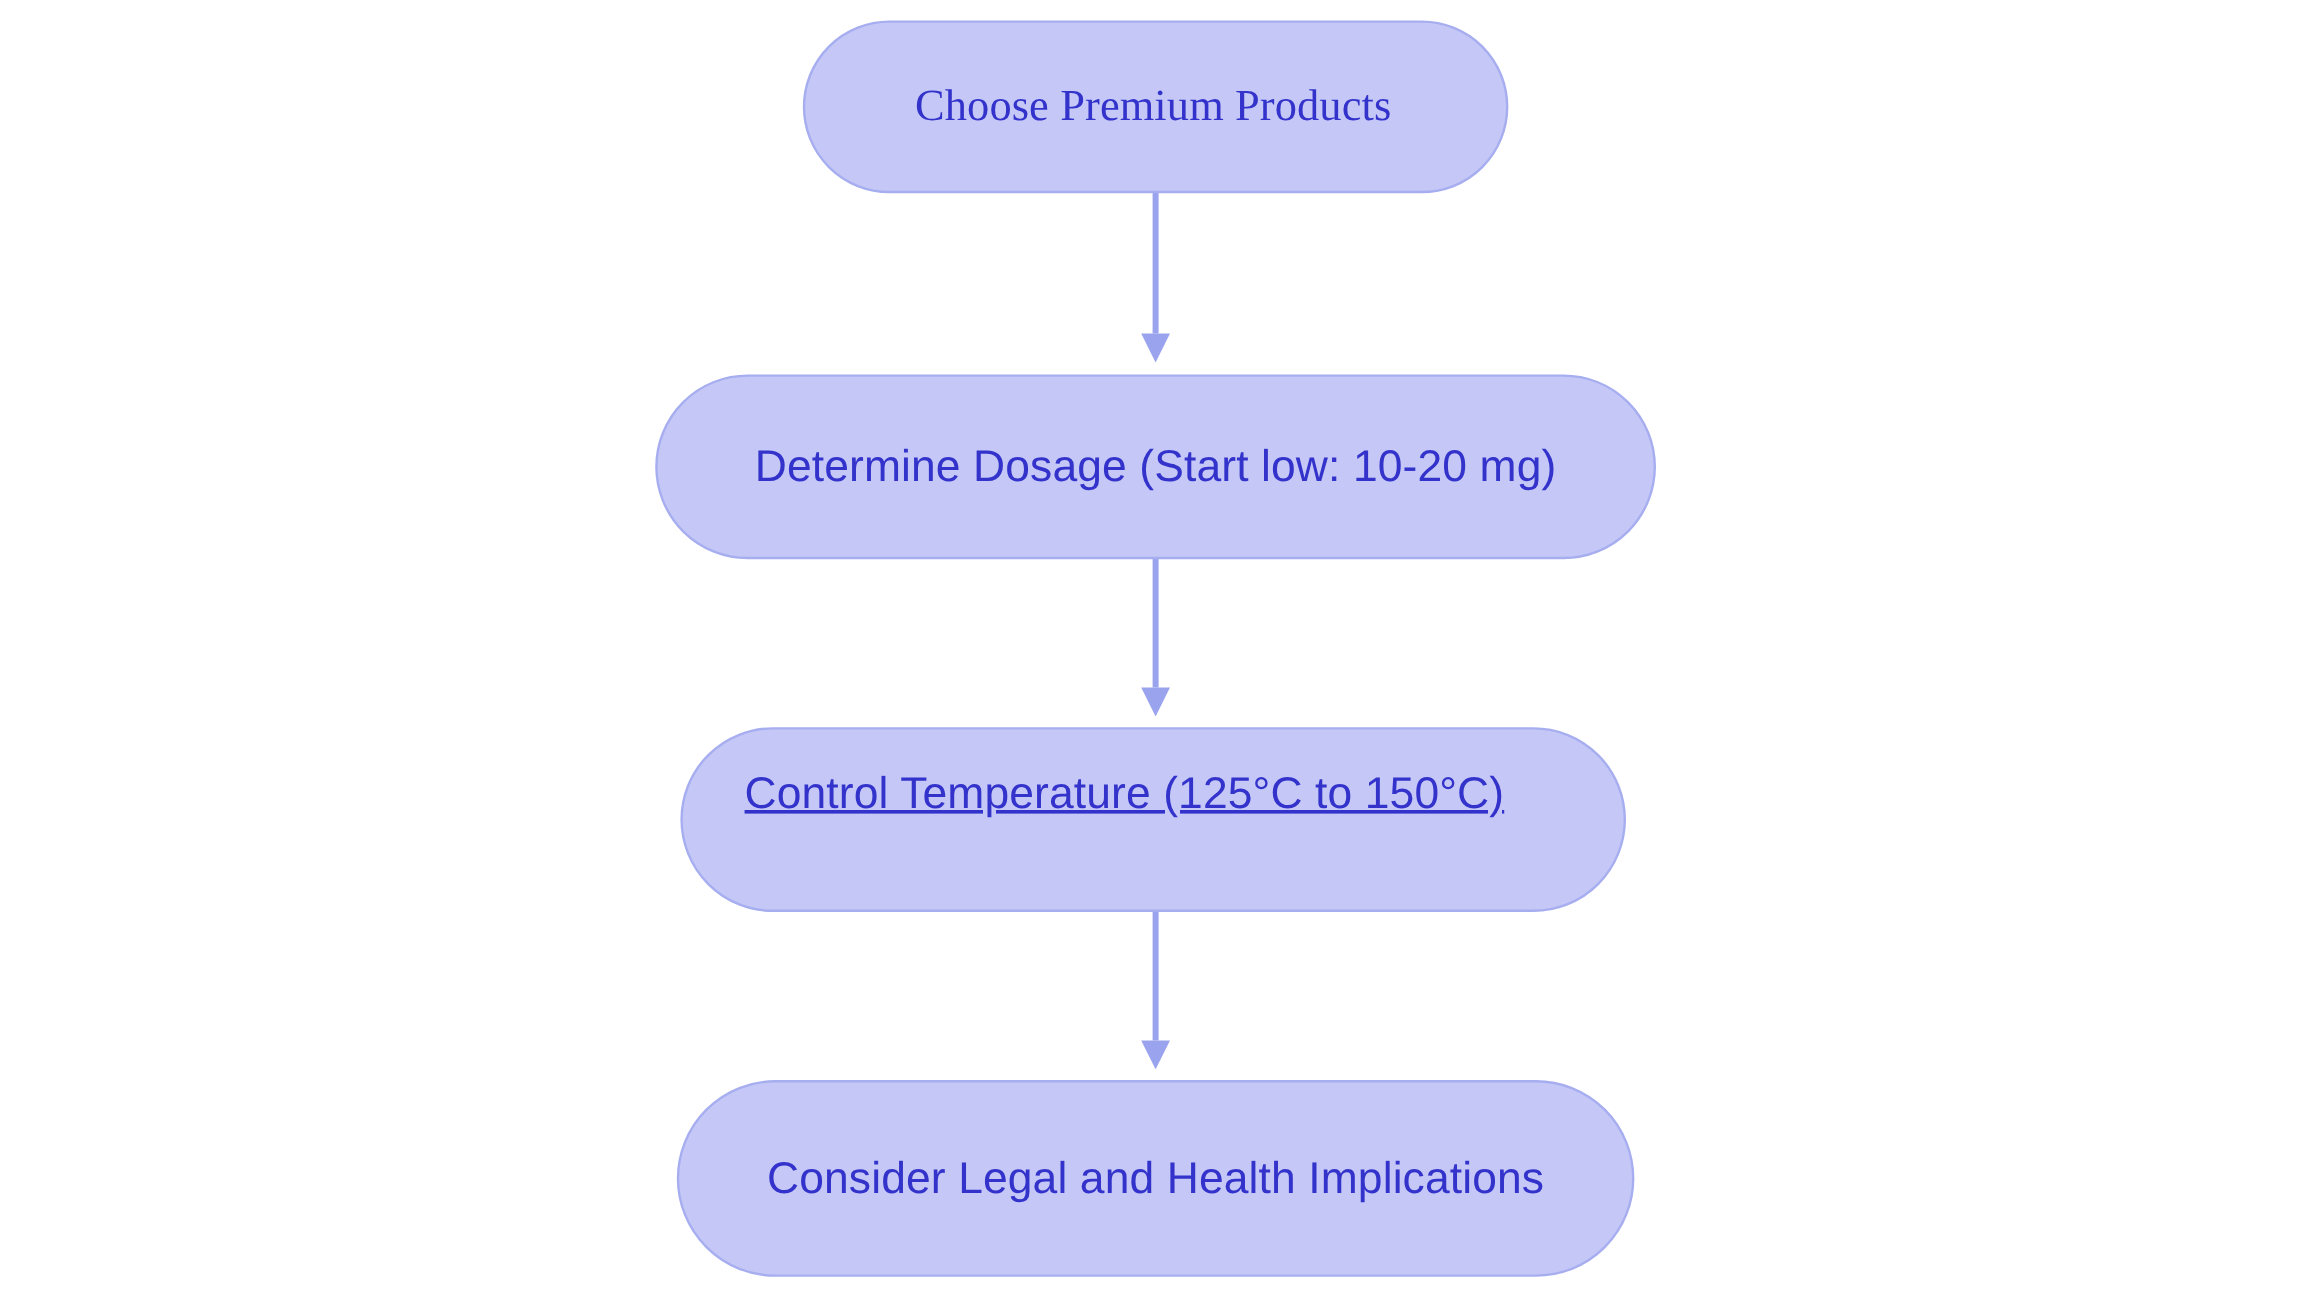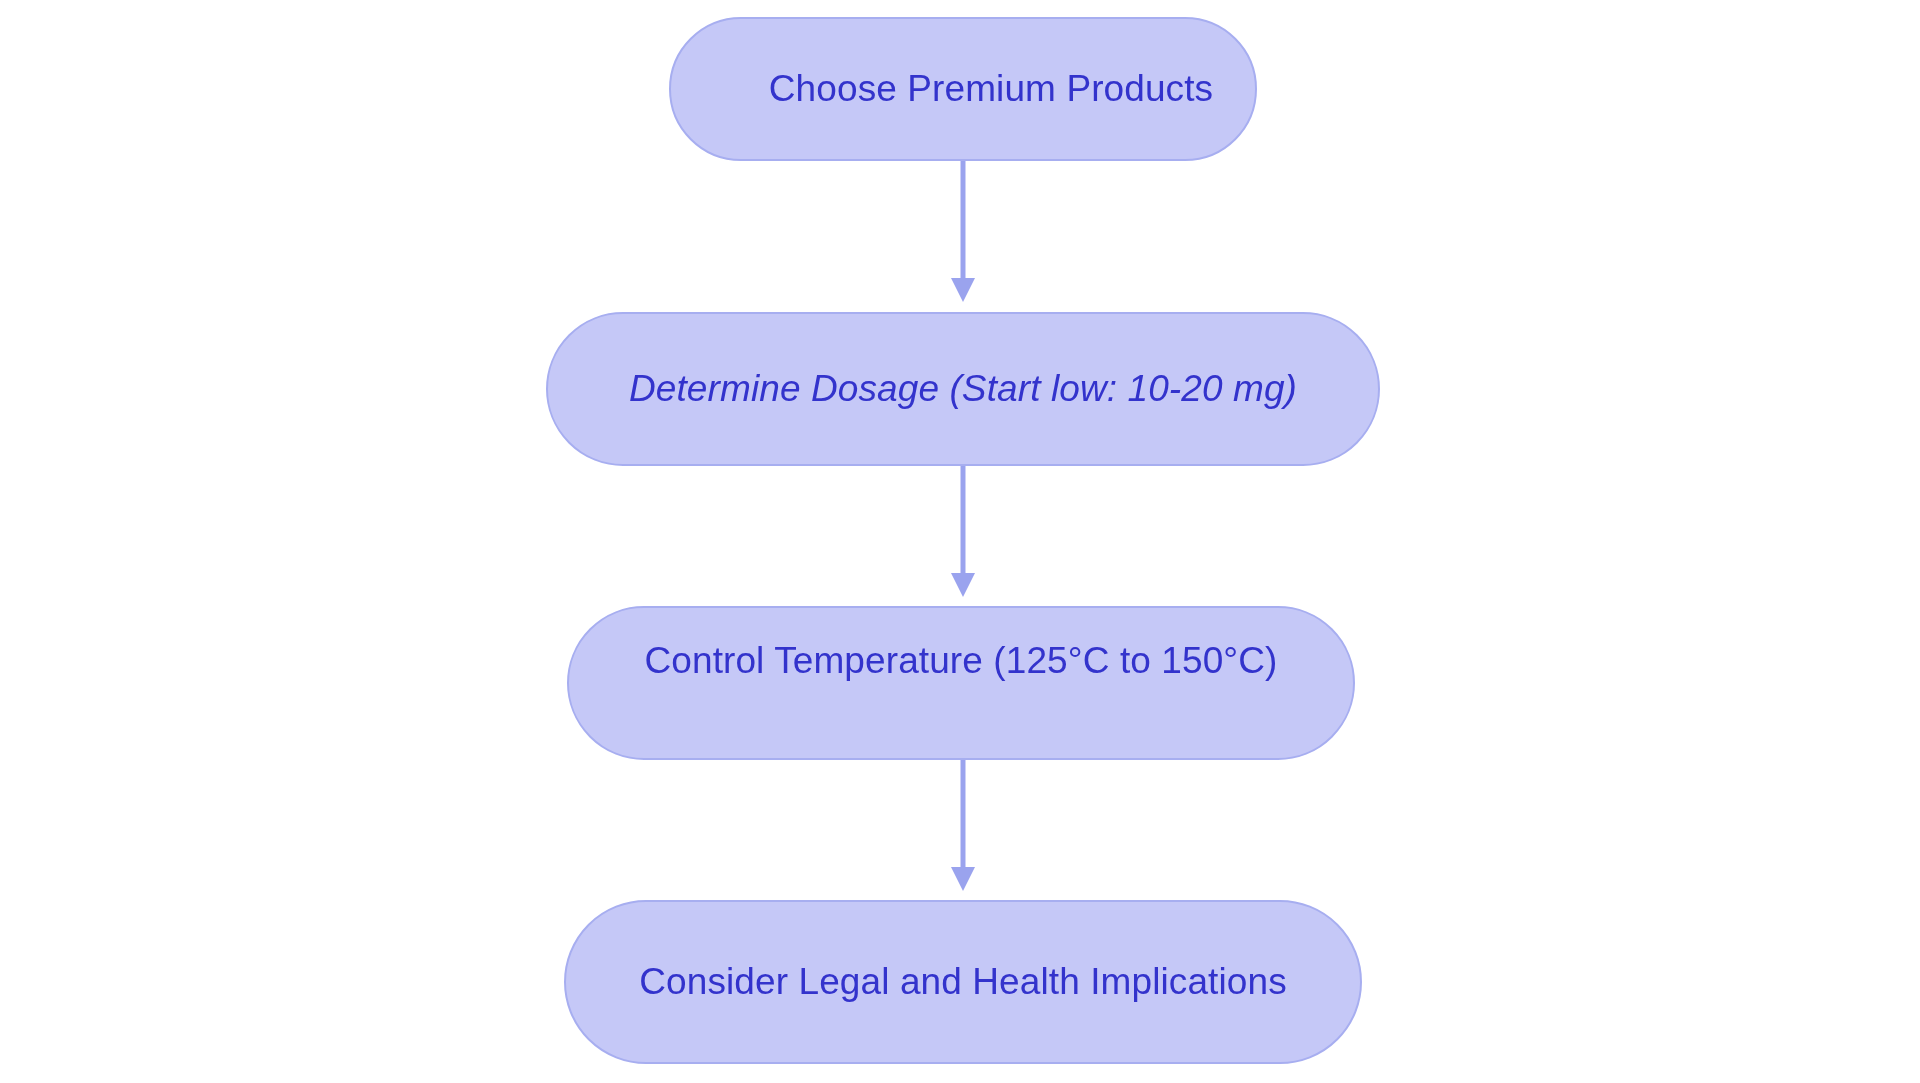--- a/index.html
+++ b/index.html
@@ -75,21 +75,21 @@
 
       <rect x="547" y="313" width="832" height="152" rx="76" ry="76" fill="#c5c8f7" stroke="#a7aef0" stroke-width="2"></rect>
 
       <rect x="568" y="607" width="786" height="152" rx="76" ry="76" fill="#c5c8f7" stroke="#a7aef0" stroke-width="2"></rect>
 
       <rect x="565" y="901" width="796" height="162" rx="81" ry="81" fill="#c5c8f7" stroke="#a7aef0" stroke-width="2"></rect>
 
     </g>
   </svg>
 
-  <div class="node-label" style="left:698px; top:18px; width:586px; height:142px;">Choose Premium Products</div>
+  <div class="node-label" style="left:668px; top:18px; width:586px; height:142px;font-family:Liberation Serif, serif;">Choose Premium Products</div>
 
-  <div class="node-label" style="left:547px; top:313px; width:832px; height:152px;font-style:italic;">Determine Dosage (Start low: 10-20 mg)</div>
+  <div class="node-label" style="left:547px; top:313px; width:832px; height:152px;">Determine Dosage (Start low: 10-20 mg)</div>
 
-  <div class="node-label" style="left:568px; top:607px; width:786px; height:108px;">Control Temperature (125°C to 150°C)</div>
+  <div class="node-label" style="left:544px; top:607px; width:786px; height:108px;text-decoration:underline;">Control Temperature (125°C to 150°C)</div>
 
   <div class="node-label" style="left:565px; top:901px; width:796px; height:162px;text-align:center;">Consider Legal and Health Implications</div>
 
 </div>
 
 </body></html>

